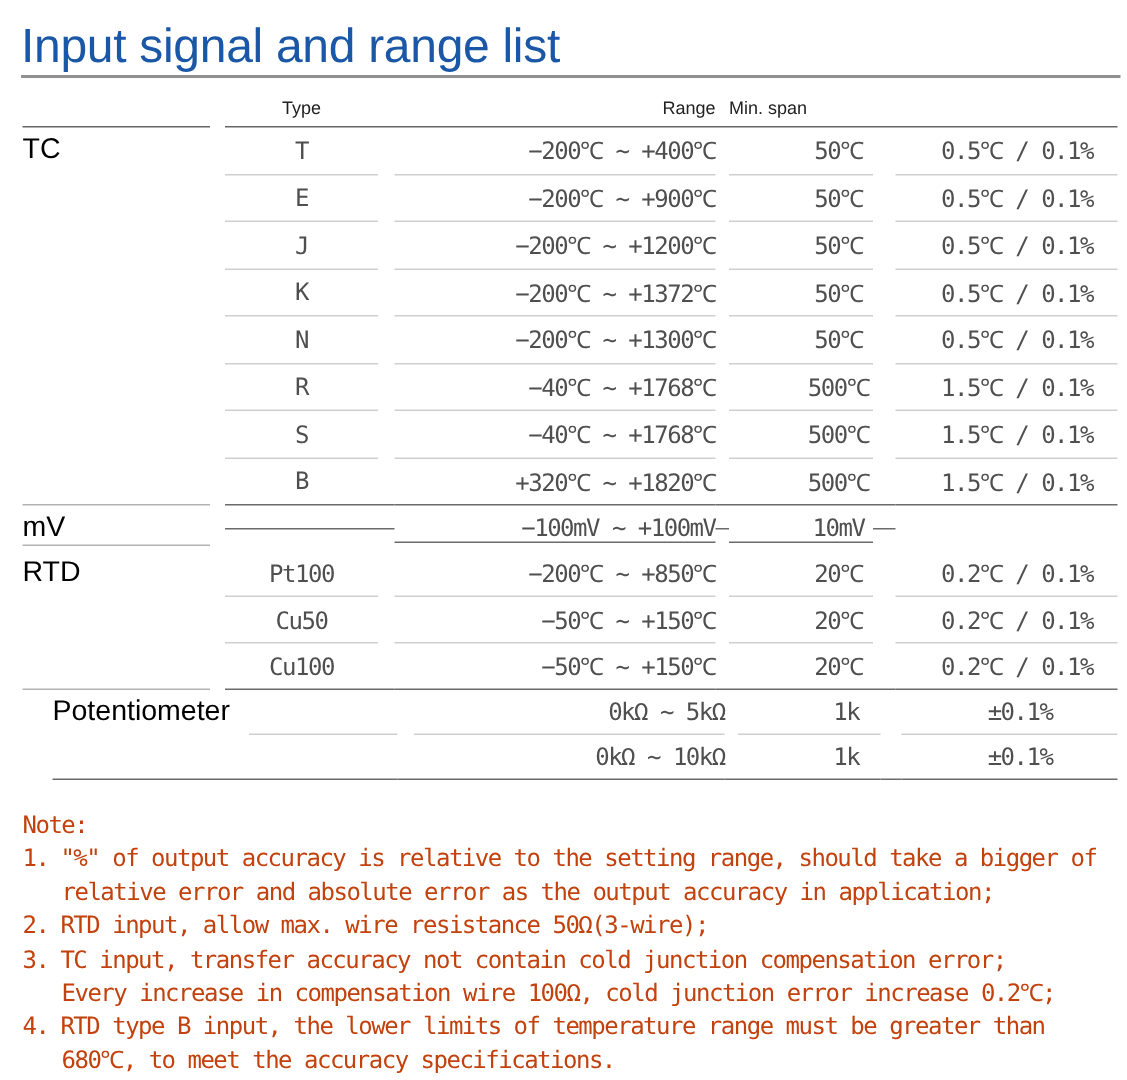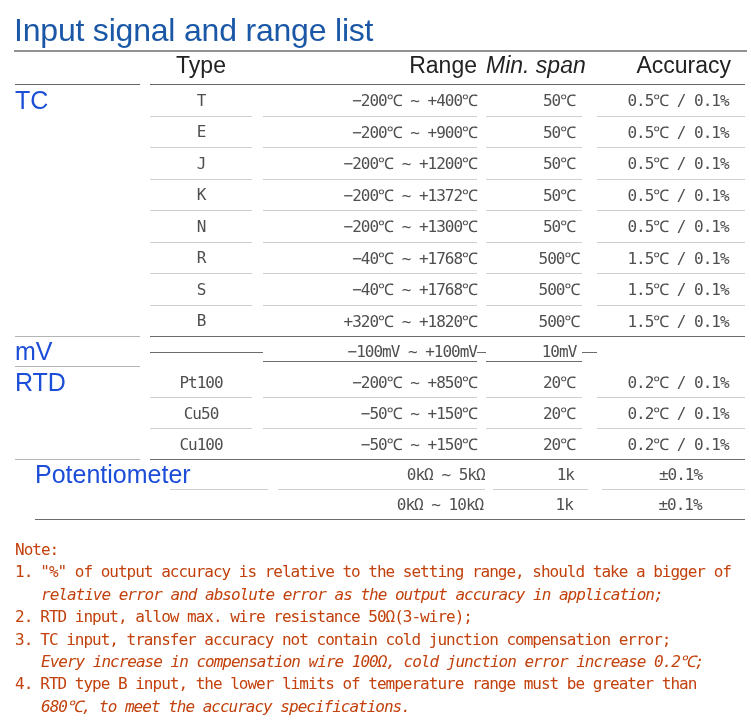--- a/index.html
+++ b/index.html
@@ -19,34 +19,34 @@
     background:#919191;
   }
   #spec-table{
     position:absolute;left:15px;top:52px;width:730px;
   }
   
   .thead{display:flex;height:33px;}
   .h1{width:125px;border-bottom:1px solid #666;}
   .hg1{width:10px;}
   .hrest{flex:1;border-bottom:1px solid #666;display:flex;align-items:flex-end;}
-  .hc{font-size:23px;color:#222;padding-bottom:5px;white-space:nowrap;}
+  .hc{font-size:12px;color:#222;padding-bottom:5px;white-space:nowrap;}
   .hc2{width:102px;text-align:center;}
   .hgA{width:11px;}
   .hc3{width:214px;text-align:right;}
   .hgB{width:9px;}
-  .hc4{width:96px;text-align:right;font-style:italic;}
+  .hc4{width:96px;}
   .hgC{width:15px;}
   .hc5{width:148px;text-align:right;padding-right:14px;box-sizing:border-box;}
   
   .trow{display:flex;align-items:stretch;}
   .rh0{height:31.5px;} .rh1{height:30px;align-items:center;} .rh2{height:31px;} .rh3{height:30px;margin-left:20px;}
   .c1{
     width:125px;display:flex;align-items:center;
-    font-size:25px;color:#1d4ed8;white-space:nowrap;
+    font-size:19px;color:#000000;white-space:nowrap;
     border-bottom:1px solid transparent;
   }
   .gap{border-bottom:1px solid transparent;}
   .g1{width:10px;} .g2{width:11px;} .g3{width:9px;} .g4{width:15px;}
   .cell{
     display:flex;align-items:center;
     font-family:"DejaVu Sans Mono", monospace;
     font-size:16px;letter-spacing:-1px;color:#4f4f4f;
     white-space:nowrap;
     border-bottom:1px solid #cfcfcf;
@@ -63,40 +63,39 @@
   .trow.table-end .c1,
   .trow.table-end .g1{border-bottom-color:#6b6b6b;}
   
   #notes{
     position:absolute;left:15px;top:539px;width:728px;
     font-family:"DejaVu Sans Mono", monospace;
     font-size:16px;letter-spacing:-1px;line-height:22.4px;color:#c2410c;
   }
   .note-line{white-space:nowrap;}
   .note-line .num{margin-right:8px;}
-  .note-cont{padding-left:26px;font-style:italic;}
+  .note-cont{padding-left:26px;}
 </style>
 </head>
 <body>
 
 <div id="page-title">Input signal and range list</div>
 <div id="title-rule"></div>
 
 <div id="spec-table">
   <div class="thead">
     <div class="h1"></div>
     <div class="hg1"></div>
     <div class="hrest">
       <div class="hc hc2">Type</div>
       <div class="hgA"></div>
       <div class="hc hc3">Range</div>
       <div class="hgB"></div>
       <div class="hc hc4">Min. span</div>
       <div class="hgC"></div>
-      <div class="hc hc5">Accuracy</div>
     </div>
   </div>
   <div id="tbody">
       <div class="trow rh0">
         <div class="c1">TC</div>
         <div class="gap g1"></div>
         <div class="cell c2">T</div>
         <div class="gap g2"></div>
         <div class="cell c3">−200℃ ~ +400℃</div>
         <div class="gap g3"></div>

